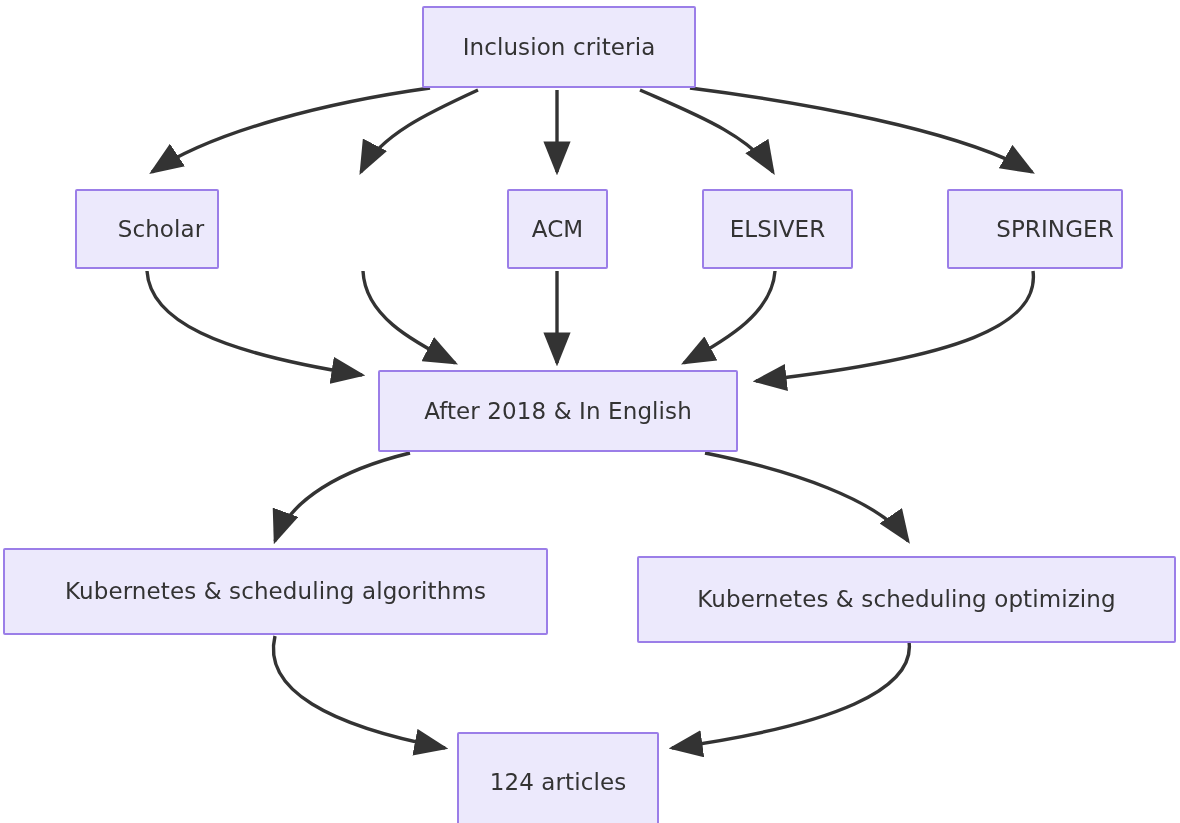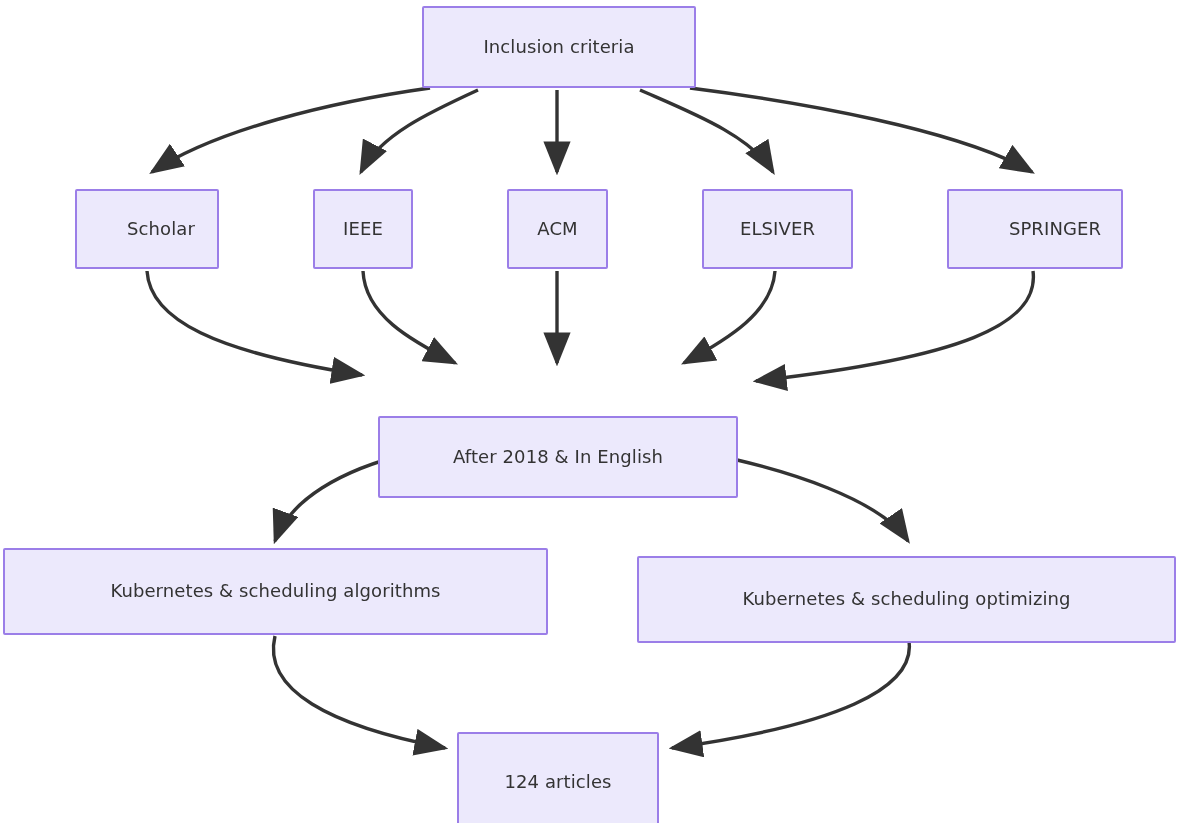--- a/index.html
+++ b/index.html
@@ -29,21 +29,21 @@
   .node {
     position: absolute;
     box-sizing: border-box;
     background: #ECE9FC;
     border: 2px solid #9B7EE8;
     border-radius: 2px;
     display: flex;
     align-items: center;
     justify-content: center;
     color: #333333;
-    font-size: 18px;
+    font-size: 23px;
     line-height: 1.15;
     letter-spacing: 0.1px;
     white-space: nowrap;
     z-index: 2;
   }
   .node-label {
     display: block;
     padding: 0 6px;
   }
 
@@ -51,21 +51,21 @@
   #node-inclusion   { left: 422px; top: 6px;   width: 274px; height: 82px; }
 
   
   #node-scholar     { left: 75px;  top: 189px; width: 144px; height: 80px; padding-left: 28px; }
   #node-ieee        { left: 313px; top: 189px; width: 100px; height: 80px; }
   #node-acm         { left: 507px; top: 189px; width: 101px; height: 80px; }
   #node-elsiver     { left: 702px; top: 189px; width: 151px; height: 80px; }
   #node-springer    { left: 947px; top: 189px; width: 176px; height: 80px; padding-left: 40px; }
 
   
-  #node-filter      { left: 378px; top: 370px; width: 360px; height: 82px; margin-top: 46px; }
+  #node-filter      { left: 378px; top: 370px; width: 360px; height: 82px; }
 
   
   #node-algorithms  { left: 3px;   top: 548px; width: 545px; height: 87px; text-align: right; }
   #node-optimizing  { left: 637px; top: 548px; width: 539px; height: 87px; margin-top: 8px; }
 
   
   #node-result      { left: 457px; top: 732px; width: 202px; height: 100px; }
 </style>
 </head>
 <body>
@@ -102,23 +102,20 @@
   </svg>
 
   <div class="node" id="node-inclusion">
     <span class="node-label">Inclusion criteria</span>
   </div>
 
   <div class="node" id="node-scholar">
     <span class="node-label">Scholar</span>
   </div>
 
-  <div class="node" id="node-ieee">
-    <span class="node-label">IEEE</span>
-  </div>
 
   <div class="node" id="node-acm">
     <span class="node-label">ACM</span>
   </div>
 
   <div class="node" id="node-elsiver">
     <span class="node-label">ELSIVER</span>
   </div>
 
   <div class="node" id="node-springer">

